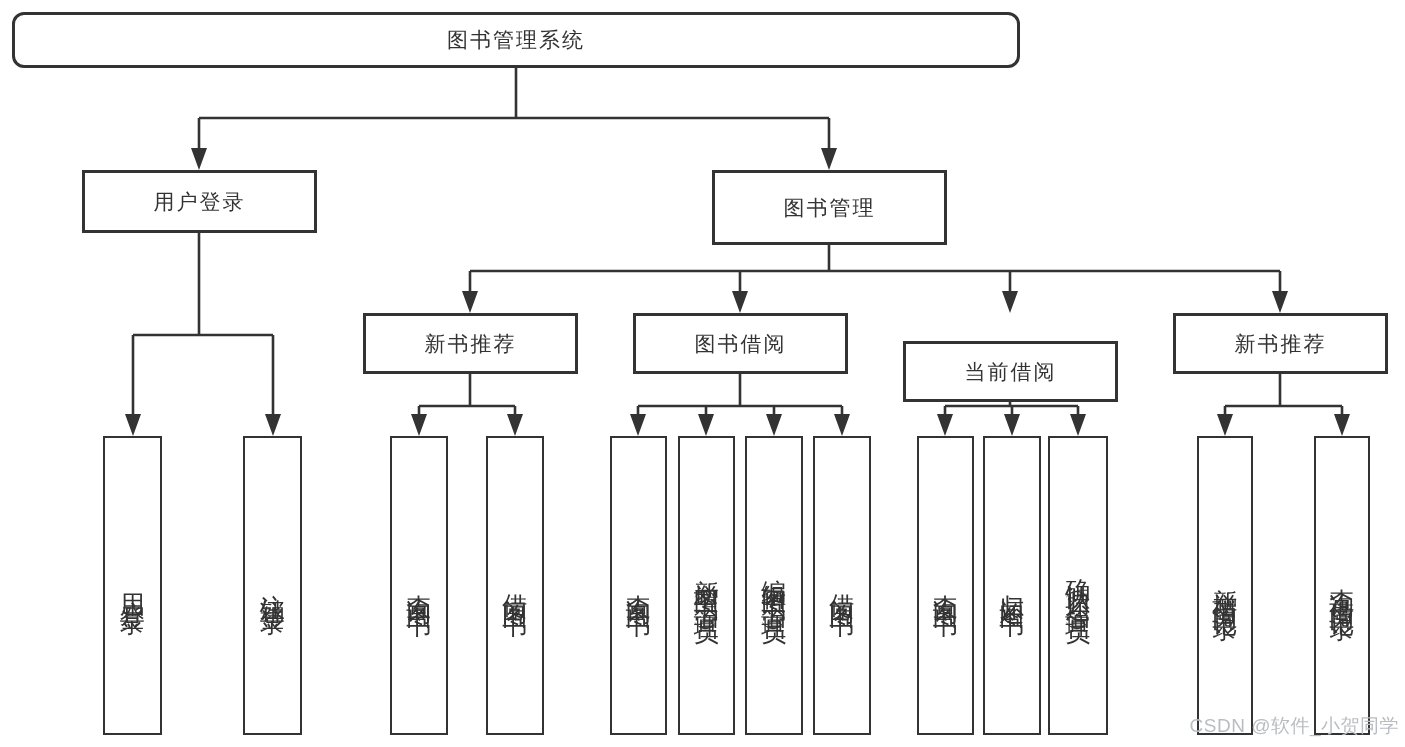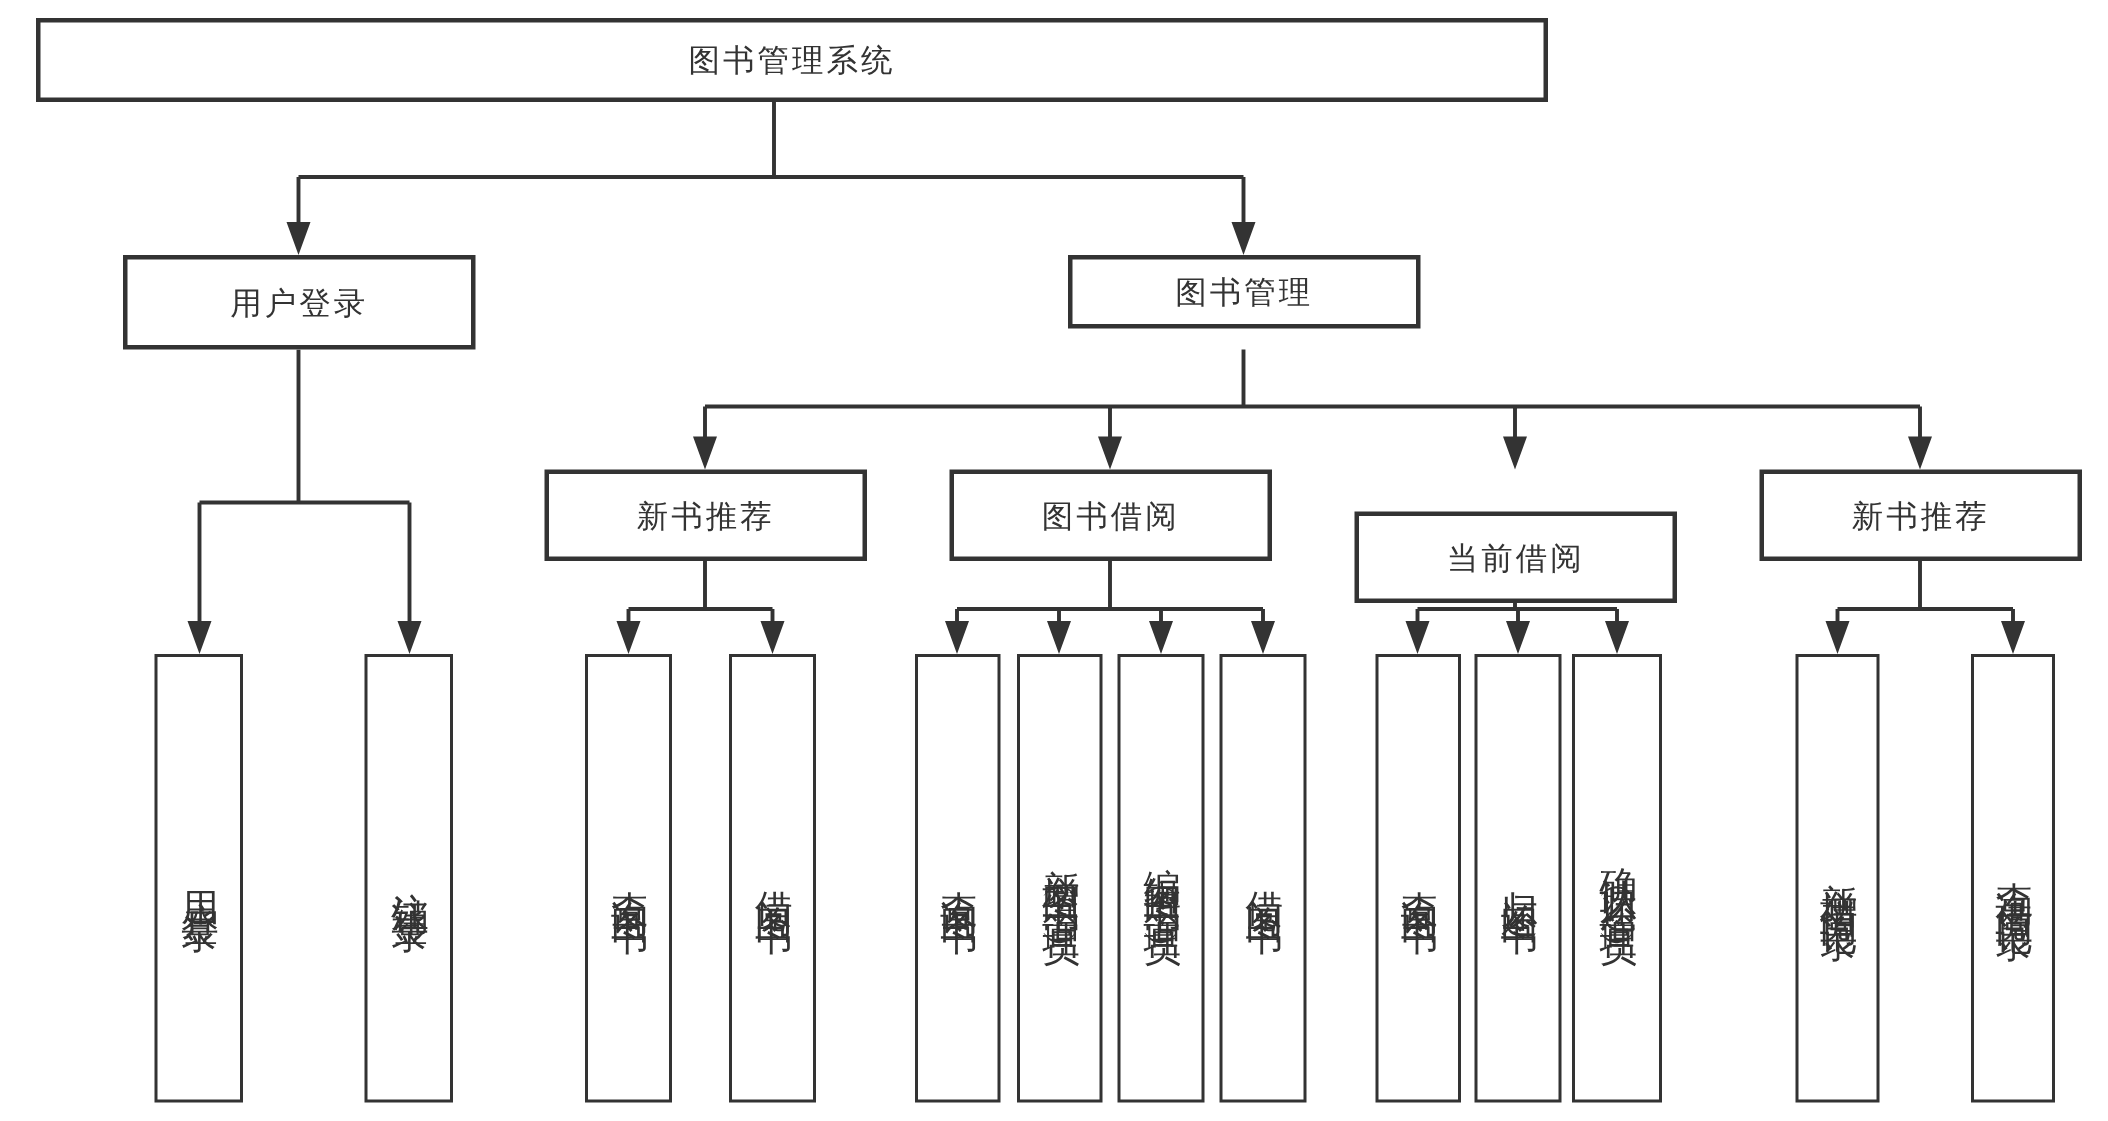--- a/index.html
+++ b/index.html
@@ -89,28 +89,28 @@
       M698,414 L714,414 L706,436 Z
       M766,414 L782,414 L774,436 Z
       M834,414 L850,414 L842,436 Z
       M937,414 L953,414 L945,436 Z
       M1004,414 L1020,414 L1012,436 Z
       M1070,414 L1086,414 L1078,436 Z
       M1217,414 L1233,414 L1225,436 Z
       M1334,414 L1350,414 L1342,436 Z"></path>
   </svg>
 
-  <div class="box hbox" style="left:24px; top:12px; width:1008px; height:56px;">
+  <div class="box hbox" style="left:12px; top:12px; width:1008px; height:56px;border-radius:12px;">
     <span>图书管理系统</span>
   </div>
 
   <div class="box hbox" style="left:82px; top:170px; width:235px; height:63px;">
     <span>用户登录</span>
   </div>
-  <div class="box hbox" style="left:712px; top:170px; width:235px; height:49px;">
+  <div class="box hbox" style="left:712px; top:170px; width:235px; height:75px;">
     <span>图书管理</span>
   </div>
 
   <div class="box hbox" style="left:363px; top:313px; width:215px; height:61px;">
     <span>新书推荐</span>
   </div>
   <div class="box hbox" style="left:633px; top:313px; width:215px; height:61px;text-align:center;">
     <span>图书借阅</span>
   </div>
   <div class="box hbox" style="left:903px; top:313px; width:215px; height:61px;margin-top:28px;">
@@ -157,14 +157,15 @@
     <span class="vtext">确认归还（管理员）</span>
   </div>
 
   <div class="box leaf" style="left:1197px; top:436px; width:56px; height:299px;">
     <span class="vtext">新增借阅记录</span>
   </div>
   <div class="box leaf" style="left:1314px; top:436px; width:56px; height:299px;">
     <span class="vtext">查询借阅记录</span>
   </div>
 
+  <div class="watermark">CSDN @软件_小贺同学</div>
 
 </div>
 
 </body></html>

